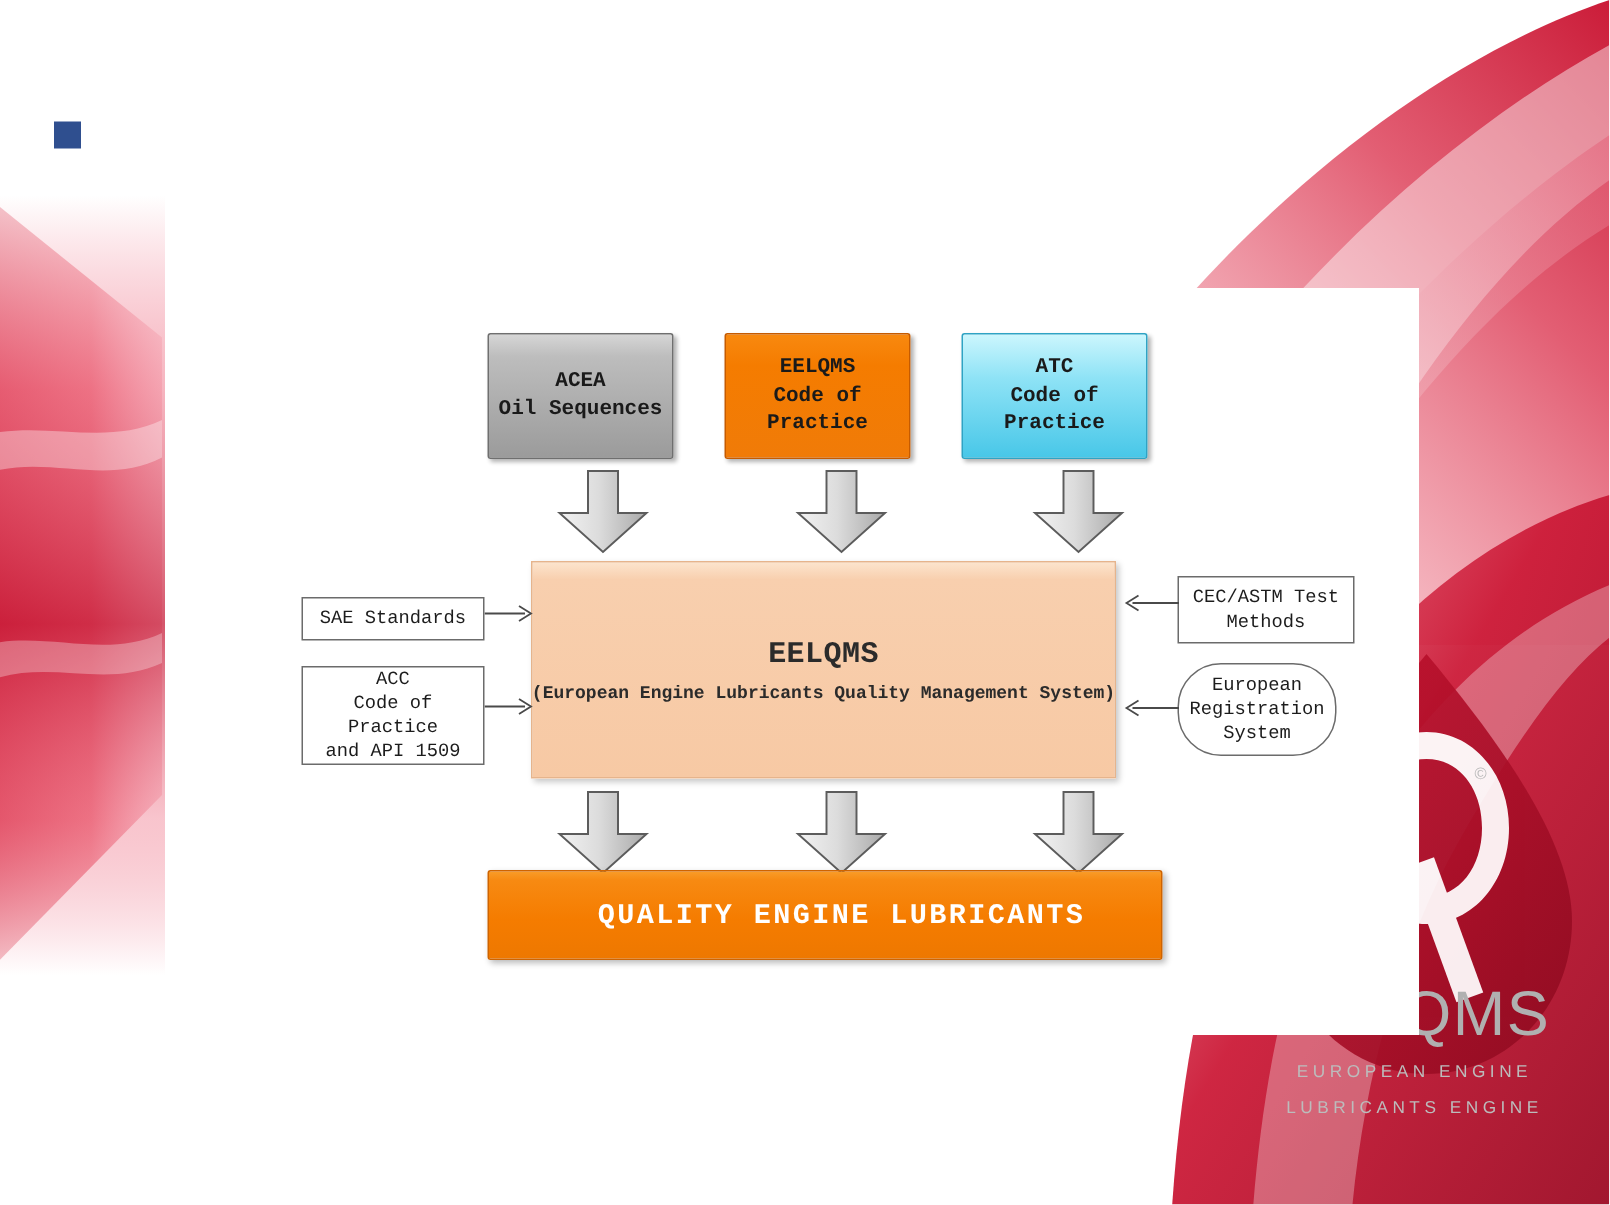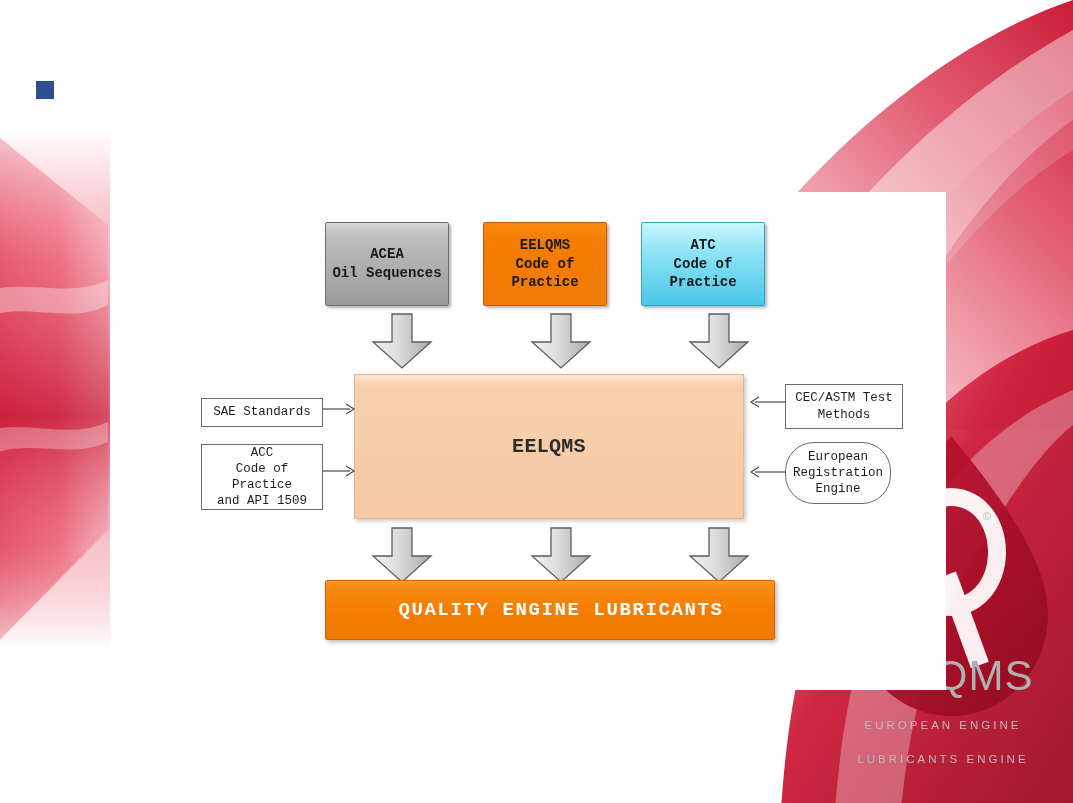--- a/index.html
+++ b/index.html
@@ -83,21 +83,21 @@
     letter-spacing: 1px;
     line-height: 1;
     color: #b0b0b0;
     font-weight: 400;
   }
   #logo-eelqms .faint { color: #d8d8d8; }
   #logo-tagline1, #logo-tagline2 {
     font-size: 11.5px;
     letter-spacing: 3px;
     color: #bcbcbc;
-    margin-top: 22px;
+    margin-top: 12px;
   }
 
   
   #wechat-watermark {
     position: absolute;
     left: 800px; top: 742px;
     display: flex;
     align-items: center;
     opacity: 0.62;
     pointer-events: none;
@@ -359,20 +359,21 @@
     </svg>
     <svg class="block-arrow arrow-top arrow-c2" width="66" height="58" viewBox="0 0 66 58">
       <path d="M23,2 L43,2 L43,30 L62,30 L33,56 L4,30 L23,30 Z" fill="url(#agr)" stroke="#5c5c5c" stroke-width="1.3"></path>
     </svg>
     <svg class="block-arrow arrow-top arrow-c3" width="66" height="58" viewBox="0 0 66 58">
       <path d="M23,2 L43,2 L43,30 L62,30 L33,56 L4,30 L23,30 Z" fill="url(#agr)" stroke="#5c5c5c" stroke-width="1.3"></path>
     </svg>
 
     <div class="node" id="box-eelqms">
       <div id="eelqms-title">EELQMS</div>
+      <div id="eelqms-subtitle">(European Engine Lubricants Quality Management System)</div>
     </div>
 
     <div class="side-box" id="box-sae">
       <div>SAE Standards</div>
     </div>
     <div class="side-box" id="box-acc">
       <div>
         <div>ACC</div>
         <div>Code of Practice</div>
         <div>and API 1509</div>
@@ -382,21 +383,21 @@
     <div class="side-box" id="box-cec">
       <div>
         <div>CEC/ASTM Test</div>
         <div>Methods</div>
       </div>
     </div>
     <div class="side-box" id="box-erc">
       <div>
         <div>European</div>
         <div>Registration</div>
-        <div>Engine</div>
+        <div>System</div>
       </div>
     </div>
 
     <svg class="thin-arrow" id="conn-sae" width="34" height="16" viewBox="0 0 34 16">
       <path d="M0,8 L27,8" stroke="#4a4a4a" stroke-width="1.2" fill="none"></path>
       <path d="M23,3 L31,8 L23,13" stroke="#4a4a4a" stroke-width="1.2" fill="none"></path>
     </svg>
     <svg class="thin-arrow" id="conn-acc" width="34" height="16" viewBox="0 0 34 16">
       <path d="M0,8 L27,8" stroke="#4a4a4a" stroke-width="1.2" fill="none"></path>
       <path d="M23,3 L31,8 L23,13" stroke="#4a4a4a" stroke-width="1.2" fill="none"></path>

